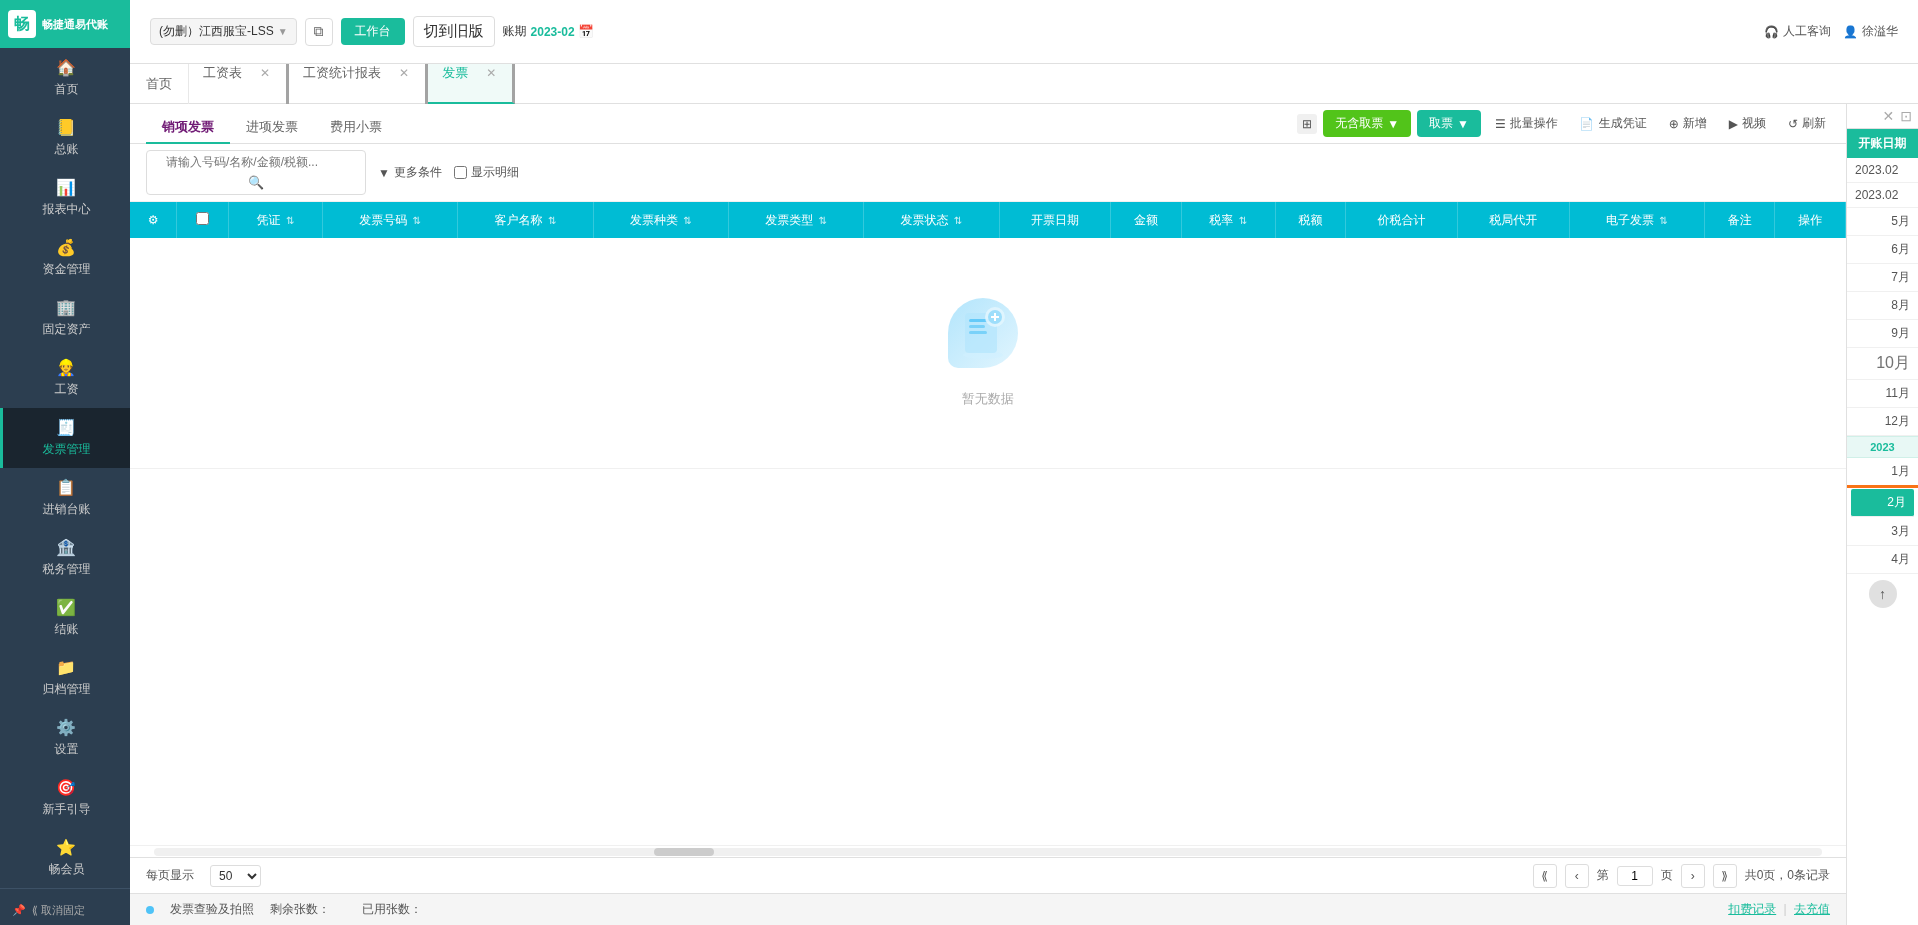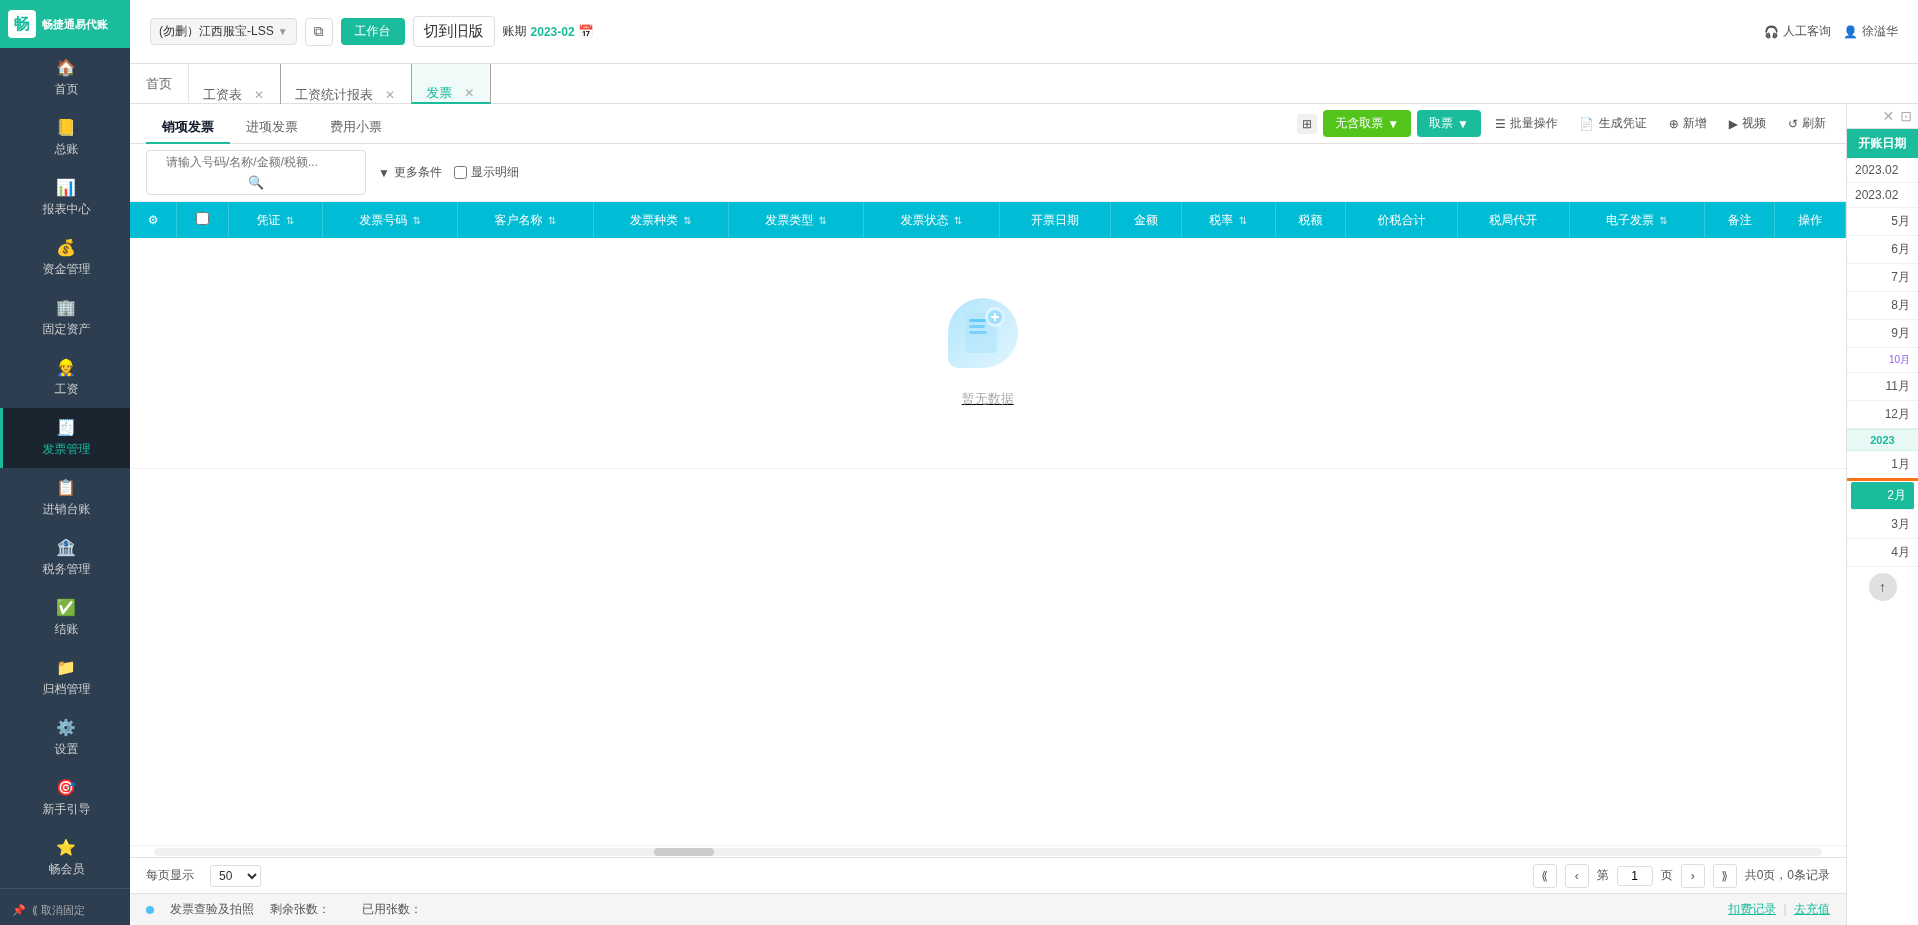--- a/index.html
+++ b/index.html
@@ -149,27 +149,27 @@
       background: #fff;
       border-bottom: 1px solid #e0e0e0;
       display: flex;
       align-items: center;
       padding: 0 0 0 0;
       flex-shrink: 0;
     }
     .tab {
       height: 40px;
       display: flex;
-      align-items: flex-end;
+      align-items: flex-start;
       padding: 0 14px;
       font-size: 13px;
       color: #666;
       cursor: pointer;
-      border-right: 1px solid #a3a3a3;
-      gap: 10px;
+      border-right: 3px solid #a3a3a3;
+      gap: 16px;
       position: relative;
     }
     .tab.active {
       color: #1abc9c;
       background: #f0faf8;
       border-bottom: 2px solid #1abc9c;
     }
     .tab-close {
       font-size: 12px;
       color: #aaa;
@@ -210,21 +210,21 @@
     }
     .subtab {
       padding: 6px 16px;
       font-size: 13px;
       color: #666;
       cursor: pointer;
       border-bottom: 2px solid transparent;
       margin-bottom: -1px;
     }
     .subtab.active {
-      color: #0f172a;
+      color: #701a75;
       border-bottom: 2px solid #1abc9c;
       font-weight: bold;
     }
     .btn-green-dropdown {
       background: #52c41a;
       color: #fff;
       border: none;
       border-radius: 4px;
       padding: 5px 12px;
       font-size: 12px;
@@ -308,21 +308,21 @@
     }
     thead th {
       padding: 0 8px;
       text-align: center;
       white-space: nowrap;
       border-right: 1px solid rgba(255,255,255,0.2);
       font-weight: normal;
       font-size: 12px;
     }
     thead th .sort-icon { font-size: 10px; margin-left: 2px; opacity: 0.8; }
-    tbody tr { height: 36px; border-bottom: 1px solid #f0f0f0; text-decoration: underline; }
+    tbody tr { height: 36px; border-bottom: 1px solid #f0f0f0; }
 
     
     .empty-state {
       display: flex;
       flex-direction: column;
       align-items: center;
       justify-content: center;
       padding: 60px 0;
       color: #aaa;
       font-size: 13px;
@@ -736,21 +736,21 @@
         </div>
         <div style="padding:5px 8px;font-size:12px;color:#555;border-bottom:1px solid #f0f0f0;cursor:pointer;text-align:right;">
           <span>7月</span>
         </div>
         <div style="padding:5px 8px;font-size:12px;color:#555;border-bottom:1px solid #f0f0f0;cursor:pointer;text-align:right;">
           <span>8月</span>
         </div>
         <div style="padding:5px 8px;font-size:12px;color:#555;border-bottom:1px solid #f0f0f0;cursor:pointer;text-align:right;">
           <span>9月</span>
         </div>
-        <div style="padding:5px 8px;font-size:10px;color:#8b5cf6;border-bottom:1px solid #f0f0f0;cursor:pointer;text-align:right;">
+        <div style="padding:5px 8px;font-size:16px;color:#737373;border-bottom:1px solid #f0f0f0;cursor:pointer;text-align:right;">
           <span>10月</span>
         </div>
         <div style="padding:5px 8px;font-size:12px;color:#555;border-bottom:1px solid #f0f0f0;cursor:pointer;text-align:right;">
           <span>11月</span>
         </div>
         <div style="padding:5px 8px;font-size:12px;color:#555;border-bottom:1px solid #f0f0f0;cursor:pointer;text-align:right;">
           <span>12月</span>
         </div>
         <div style="background:#e8f8f5;color:#1abc9c;padding:4px 8px;font-size:11px;font-weight:bold;text-align:center;border-top:1px solid #d0f0e8;border-bottom:1px solid #d0f0e8;">
           <span>2023</span>

